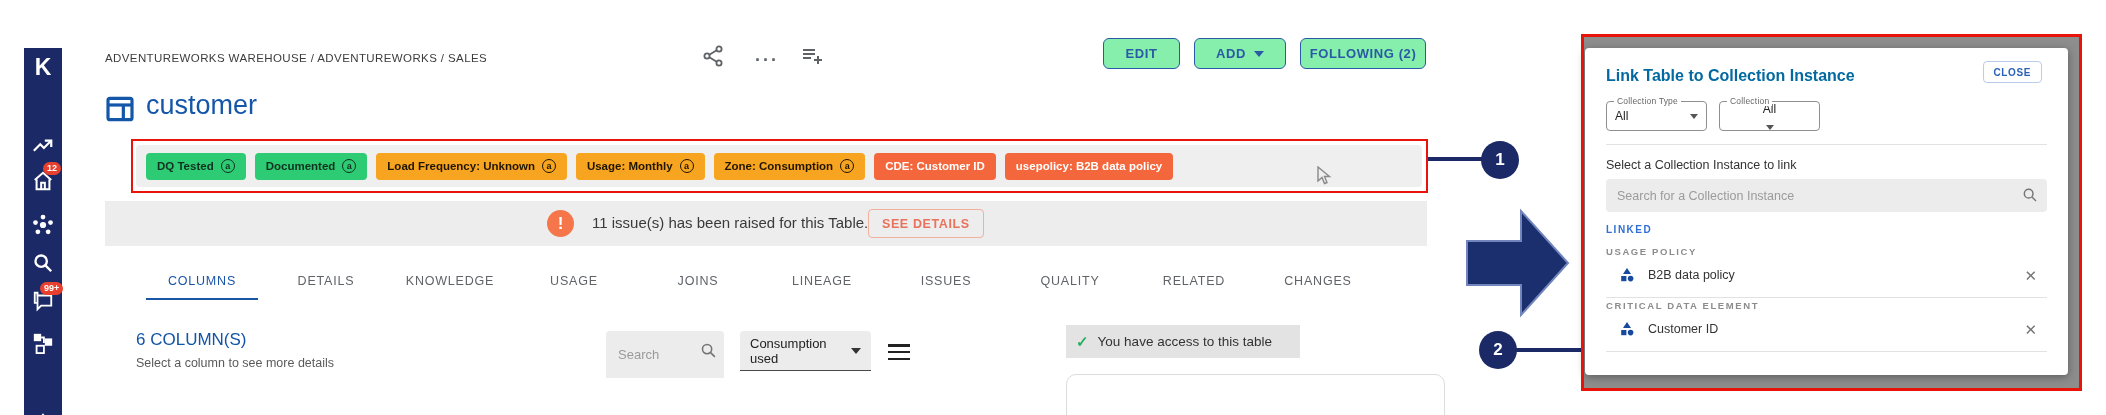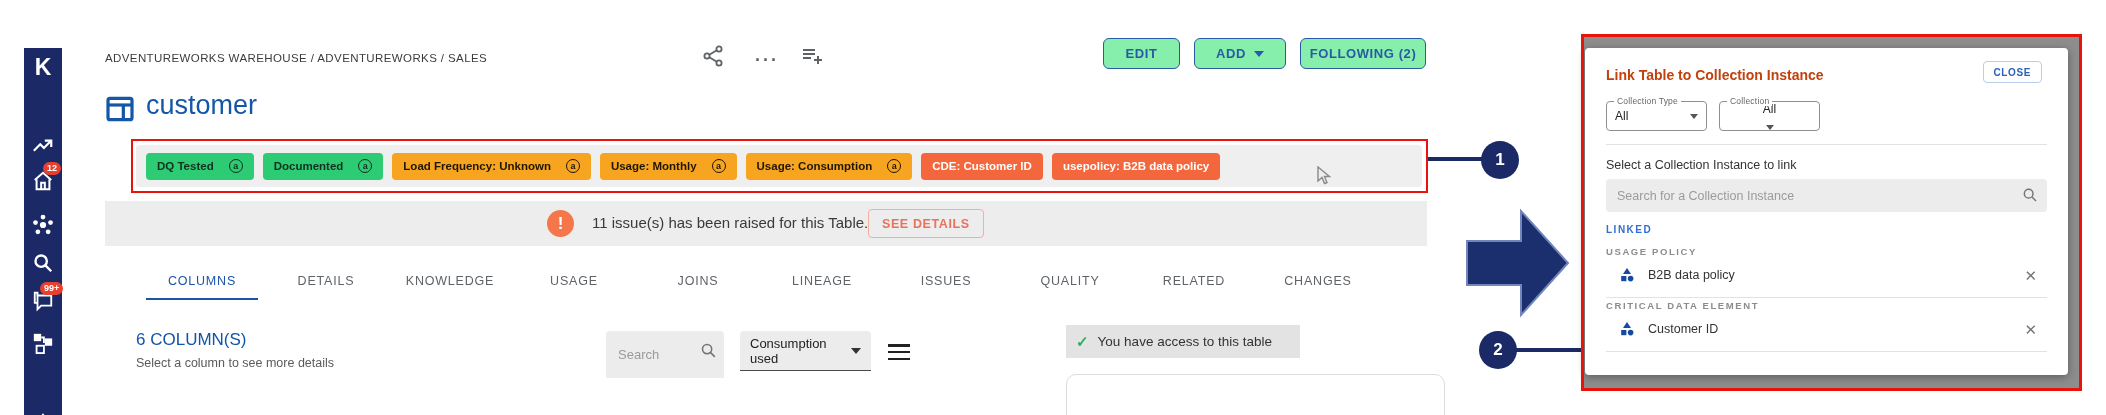--- a/index.html
+++ b/index.html
@@ -29,21 +29,21 @@
     background:#86efac; color:#2a5aa5; font-weight:700; font-size:13px; letter-spacing:0.6px;
     display:flex; align-items:center; justify-content:center; gap:8px; cursor:pointer;
     font-family:"Liberation Sans", sans-serif; }
   .caret { width:0; height:0; border-left:5px solid transparent; border-right:5px solid transparent;
     border-top:6px solid #2a5aa5; display:inline-block; }
 
   
   #tagbar { left:136px; top:145px; width:1286px; height:42px; background:#efefef;
     border-radius:4px; display:flex; align-items:center; gap:9px; padding-left:10px; }
   .chip { height:27px; border-radius:4px; display:inline-flex; align-items:center;
-    gap:15px; padding:0 11px; font-size:11.5px; font-weight:700; cursor:pointer; white-space:nowrap; }
+    gap:7px; padding:0 11px; font-size:11.5px; font-weight:700; cursor:pointer; white-space:nowrap; }
   .chip-green { background:#2dcb73; color:#11301f; }
   .chip-amber { background:#f7a420; color:#201600; }
   .chip-red   { background:#f4663b; color:#ffffff; }
   .chip-ic { width:14px; height:14px; border:1.6px solid currentColor; border-radius:50%;
     font-size:9px; font-weight:700; display:inline-flex; align-items:center; justify-content:center; }
 
   
   #alertbar { left:105px; top:201px; width:1322px; height:45px; background:#ededed; }
   #alert-ic { left:442px; top:9px; width:27px; height:27px; background:#f4764a; color:#fff;
     border-radius:50%; font-size:17px; font-weight:700; display:flex; align-items:center; justify-content:center; }
@@ -91,21 +91,21 @@
   .num-circle { width:38px; height:38px; border-radius:50%; background:#1b2a66; color:#fff;
     font-size:17px; font-weight:700; display:flex; align-items:center; justify-content:center; }
   #circle-1 { left:1481px; top:141px; }
   #circle-2 { left:1479px; top:331px; }
   #big-arrow { left:1466px; top:208px; }
 
   
   #backdrop { left:1584px; top:37px; width:495px; height:351px; background:#8d8d8d; }
   #modal { left:1px; top:11px; width:483px; height:327px; background:#fff; border-radius:4px;
     box-shadow:0 2px 8px rgba(0,0,0,0.35); }
-  #modal-title { left:21px; top:19px; font-size:14px; font-weight:600; color:#c2410c; }
+  #modal-title { left:21px; top:19px; font-size:16px; font-weight:600; color:#0369a1; }
   #modal-close { right:26px; top:13px; height:22px; padding:0 10px; background:#fff;
     border:1px solid #b9cdea; border-radius:4px; color:#2a62b8; font-size:10px; font-weight:700;
     letter-spacing:0.6px; cursor:pointer; font-family:"Liberation Sans", sans-serif; }
   .sel-field { top:53px; height:30px; width:101px; border:1px solid #8f8f8f; border-radius:4px;
     display:flex; align-items:center; justify-content:space-between; padding:0 8px;
     font-size:12px; color:#222; cursor:pointer; background:#fff; }
   .sel-label { position:absolute; top:-6px; left:7px; background:#fff; padding:0 3px;
     font-size:8.5px; color:#666; letter-spacing:0.2px; }
   .sel-caret { width:0; height:0; border-left:4.5px solid transparent; border-right:4.5px solid transparent;
     border-top:5.5px solid #555; }
@@ -238,21 +238,21 @@
     </span>
     <span class="chip chip-amber">
       <span>Load Frequency: Unknown</span>
       <span class="chip-ic">a</span>
     </span>
     <span class="chip chip-amber">
       <span>Usage: Monthly</span>
       <span class="chip-ic">a</span>
     </span>
     <span class="chip chip-amber">
-      <span>Usage: Consumption</span>
+      <span>Zone: Consumption</span>
       <span class="chip-ic">a</span>
     </span>
     <span class="chip chip-red">
       <span>CDE: Customer ID</span>
     </span>
     <span class="chip chip-red">
       <span>usepolicy: B2B data policy</span>
     </span>
   </div>
 

